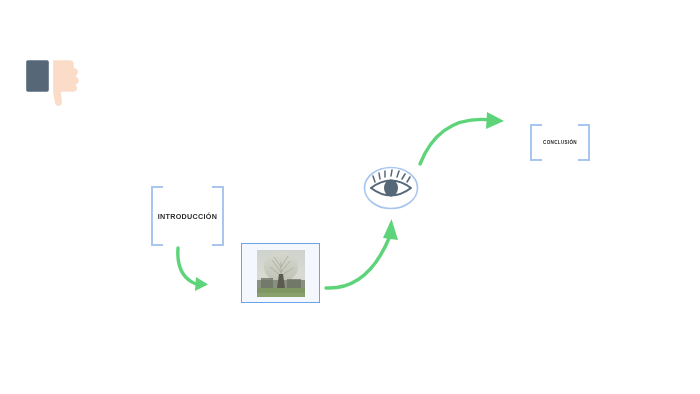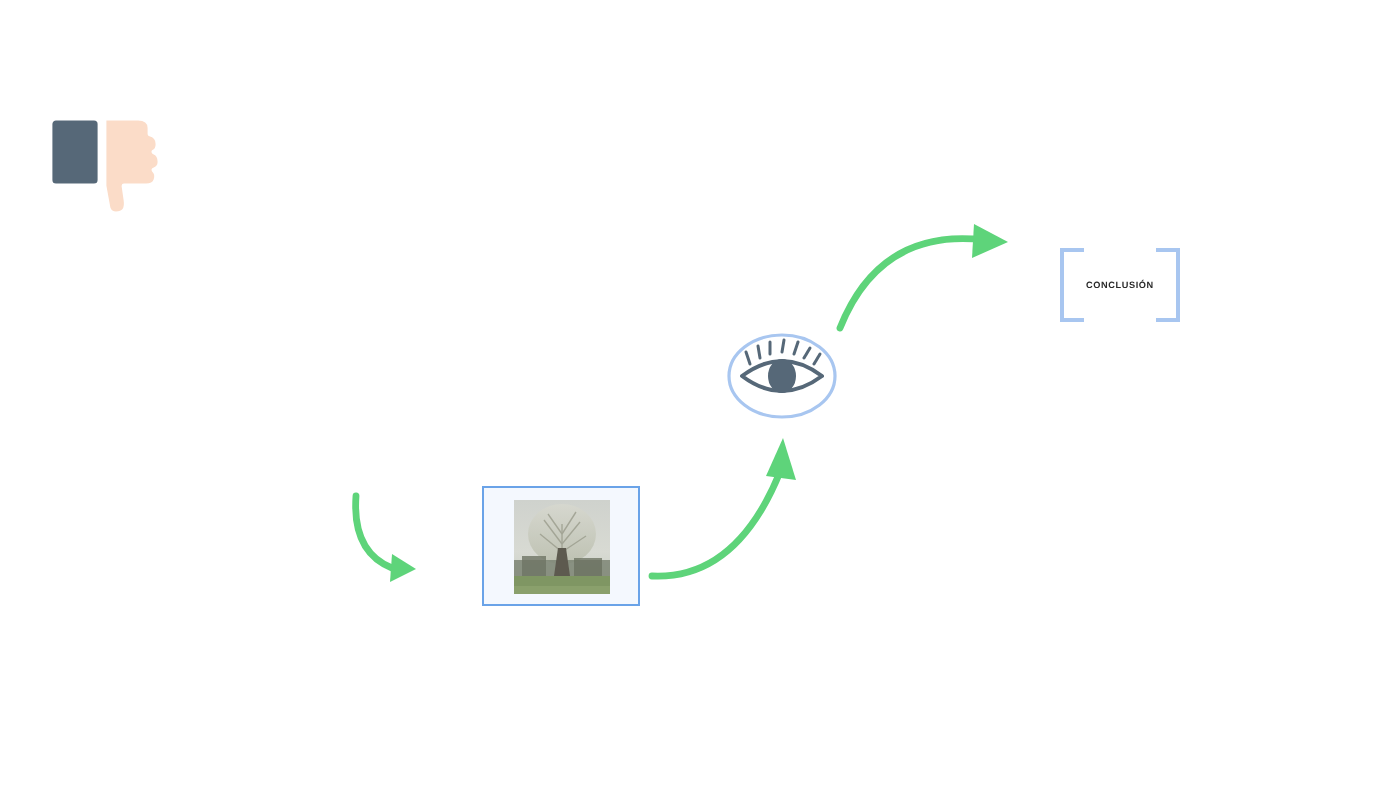--- a/index.html
+++ b/index.html
@@ -119,20 +119,25 @@
 
 <div id="canvas">
 
   <div id="node-thumbs-down">
     <svg width="64" height="52" viewBox="0 0 64 52">
       <path d="M30 2 L47 2 Q53 2 53 7 L53 10 Q57 11 57 15 Q57 18 55 19 Q58 20 58 24 Q58 27 55 28 Q57 30 56 33 Q55 36 51 36 L40 36 L41 43 Q42 50 36 50 Q33 50 32 47 L30 36 Z" fill="#fbdcc8" stroke="#ffffff" stroke-width="2.4" stroke-linejoin="round"></path>
       <rect x="3" y="2" width="25" height="34" rx="3" ry="3" fill="#566878" stroke="#ffffff" stroke-width="2.4"></rect>
     </svg>
   </div>
 
+  <div id="node-introduccion" class="bracket-node">
+    <span class="bracket-left"></span>
+    <span class="bracket-right"></span>
+    <span class="bracket-label">INTRODUCCIÓN</span>
+  </div>
 
   <div id="node-image-card">
     <svg class="photo" viewBox="0 0 48 47">
       <defs>
         <linearGradient id="skyGrad" x1="0" y1="0" x2="0" y2="1">
           <stop offset="0%" stop-color="#cfd2cd"></stop>
           <stop offset="55%" stop-color="#d8dad3"></stop>
           <stop offset="100%" stop-color="#c4c9bd"></stop>
         </linearGradient>
         <linearGradient id="canopyGrad" x1="0" y1="0" x2="0" y2="1">

